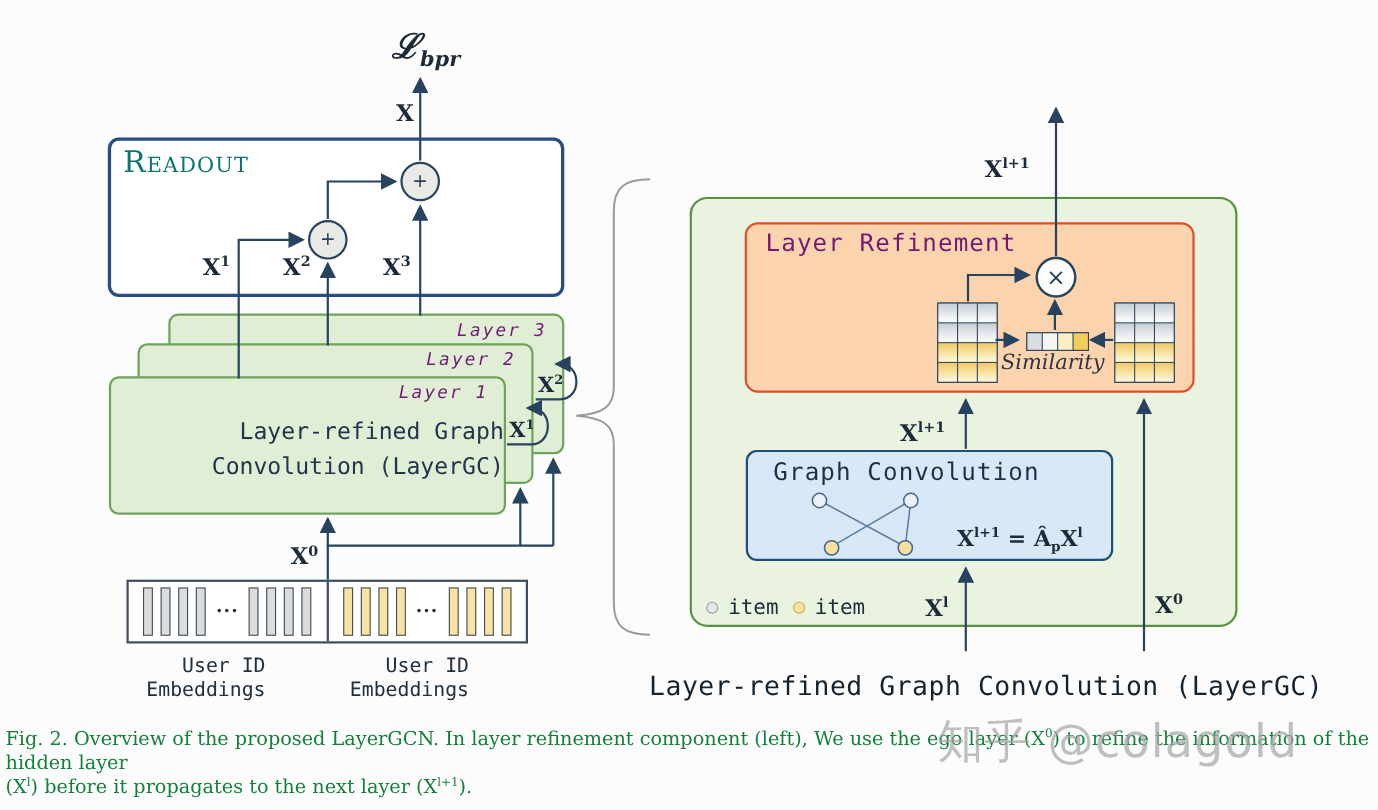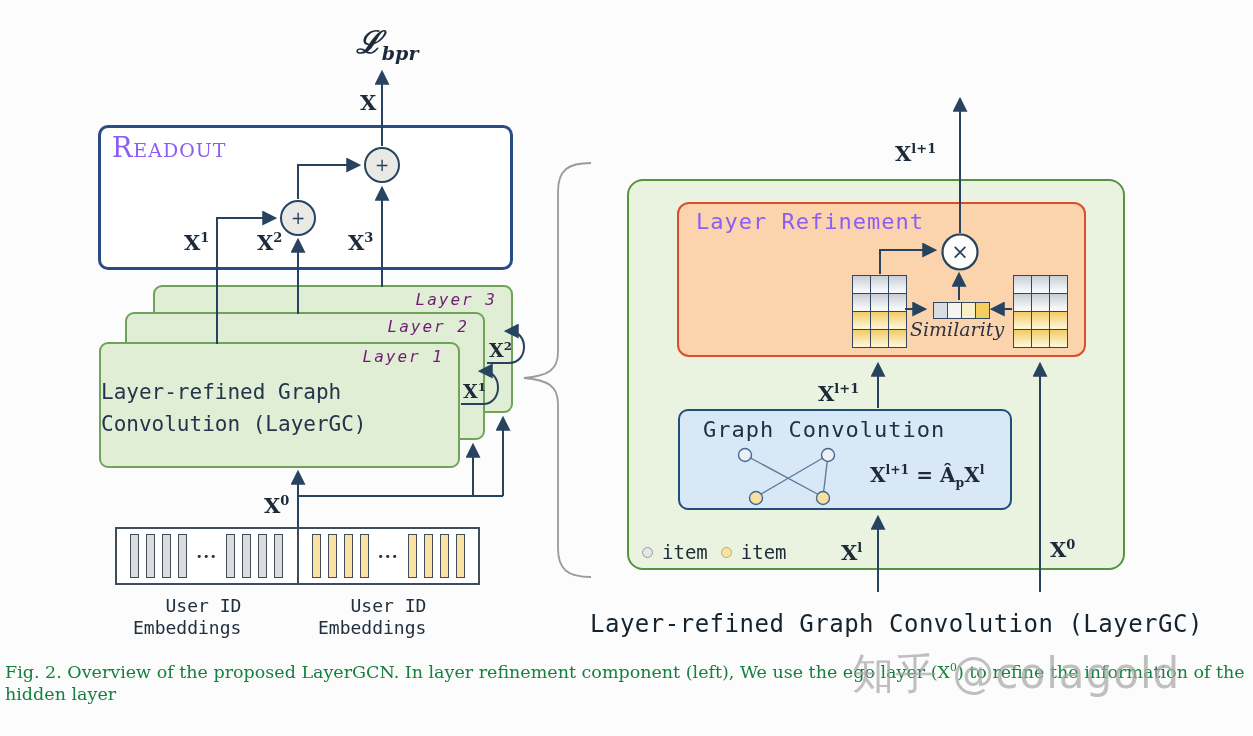--- a/index.html
+++ b/index.html
@@ -19,67 +19,67 @@
   sup,sub{font-size:62%;line-height:0}
   .math sup,.math sub{}
 
   
   .loss{font-size:31px;font-weight:600;font-style:italic}
   .loss sub{font-size:19px}
   .xmath{font-size:21px;font-weight:700;font-family:"DejaVu Serif",serif}
   .readout-box{left:98px;top:125px;width:415px;height:145px;background:#fff;
     border:3px solid var(--readout-border);border-radius:10px}
   .readout-title{left:112px;top:132px;font-variant:small-caps;font-size:27px;
-    letter-spacing:1px;color:#8b5cf6}
+    letter-spacing:1px;color:#0f766e}
   .layer-box{border:2px solid var(--green-border);border-radius:9px;
     background:var(--green-fill)}
   .layer-tag{position:absolute;top:3px;right:14px;font-family:"DejaVu Sans Mono",monospace;
     font-style:italic;font-size:16px;letter-spacing:2px;color:#701a75;z-index:2}
-  .layer1-text{position:absolute;left:0;right:0;top:32px;text-align:left;
+  .layer1-text{position:absolute;left:0;right:0;top:32px;text-align:right;
     font-family:"DejaVu Sans Mono",monospace;font-size:21px;line-height:32px;
     color:#22354a;z-index:2}
   .emb-box{left:115px;top:527px;width:365px;height:58px;background:#fff;
     border:2px solid #3f4e5c;display:flex;z-index:1}
   .emb-half{flex:1;display:flex;align-items:center;justify-content:space-evenly;padding:0 4px}
   .emb-half.first{border-right:2px solid #3f4e5c}
   .bar-group{display:flex;gap:7px}
   .bar{width:9px;height:44px;border:1.5px solid #3f4e5c;display:inline-block}
   .bar.user{background:var(--gray-bar)}
   .bar.item{background:var(--yellow-bar)}
   .emb-dots{font-size:17px;font-weight:bold;color:#2b2b2b;letter-spacing:1px}
   .emb-caption{font-family:"DejaVu Sans Mono",monospace;font-size:18px;line-height:22px;
     color:#21303e;text-align:right}
 
   
   .big-green{left:627px;top:179px;width:498px;height:391px;background:var(--biggreen-fill);
     border:2.5px solid var(--biggreen-border);border-radius:16px}
   .orange-box{left:677px;top:202px;width:409px;height:155px;background:var(--orange-fill);
     border:2.5px solid var(--orange-border);border-radius:12px}
-  .mono-title{font-family:"DejaVu Sans Mono",monospace;color:#8b5cf6}
+  .mono-title{font-family:"DejaVu Sans Mono",monospace;color:#701a75}
   .refine-title{left:696px;top:209px;font-size:22px;letter-spacing:1px}
   .blue-box{left:678px;top:409px;width:334px;height:101px;background:var(--blue-fill);
     border:2.5px solid var(--blue-border);border-radius:10px}
   .gc-title{left:703px;top:417px;font-size:22px;letter-spacing:1px;color:#1d2f45}
   .matrix{position:absolute;z-index:3;display:grid;grid-template-columns:repeat(3,17px);
     grid-auto-rows:17px;border:1.5px solid #33475e;background:#33475e;gap:1px;padding:0}
   .matrix .cell{width:17px;height:17px}
   .cell.gray{background:linear-gradient(to bottom,#c6ced6 0%,#f6f7f9 85%)}
   .cell.yellow{background:linear-gradient(to bottom,#f2cb64 0%,#fcf4d2 90%)}
   .matrix.left{left:852px;top:275px}
   .matrix.right{left:1013px;top:275px}
   .sim-vector{position:absolute;left:933px;top:302px;z-index:3;display:flex;
     border:1.5px solid #33475e;background:#33475e;gap:1px}
   .scell{width:13px;height:15px;display:inline-block}
   .sim-label{left:910px;top:318px;font-style:italic;font-size:19px;color:#2c3444}
   .legend{left:642px;top:541px;display:flex;align-items:center;gap:9px;z-index:5;position:absolute}
   .legend .dot{width:11px;height:11px;border-radius:50%;display:inline-block}
   .dot.user{background:#e6e6e6;border:1.5px solid #9a9a9a}
   .dot.item{background:#fae3a2;border:1.5px solid #c9a94e}
   .legend .ltxt{font-family:"DejaVu Sans Mono",monospace;font-size:19px;color:#1d2b38}
-  .formula{left:870px;top:463px;font-size:20px;font-weight:700}
+  .formula{left:870px;top:477px;font-size:20px;font-weight:700}
   .gc-caption{left:590px;top:610px;width:600px;text-align:right;
     font-family:"DejaVu Sans Mono",monospace;font-size:24px;color:#15232f;letter-spacing:0.5px}
 
   
   .fig-caption{position:absolute;left:5px;top:661px;width:1246px;z-index:5;
     font-size:17.5px;line-height:22px;color:#15803d}
   .watermark{position:absolute;left:852px;top:646px;z-index:6;
     font-family:"DejaVu Sans",sans-serif;font-size:42px;color:#a8a8a8;opacity:.72;
     letter-spacing:1px;white-space:nowrap}
 
@@ -267,16 +267,17 @@
   <div class="legend">
     <span class="dot user"></span>
     <span class="ltxt">item</span>
     <span class="dot item" style="margin-left:4px"></span>
     <span class="ltxt">item</span>
   </div>
   <div class="lbl gc-caption">Layer-refined Graph Convolution (LayerGC)</div>
 
   <div class="fig-caption">
     <div class="math">Fig. 2.   Overview of the proposed LayerGCN. In layer refinement component (left), We use the ego layer (X<sup>0</sup>) to refine the information of the hidden layer</div>
+    <div class="math">(X<sup>l</sup>) before it propagates to the next layer (X<sup>l+1</sup>).</div>
   </div>
   <div class="watermark">知乎 @colagold</div>
 
 </div>
 
 </body></html>

